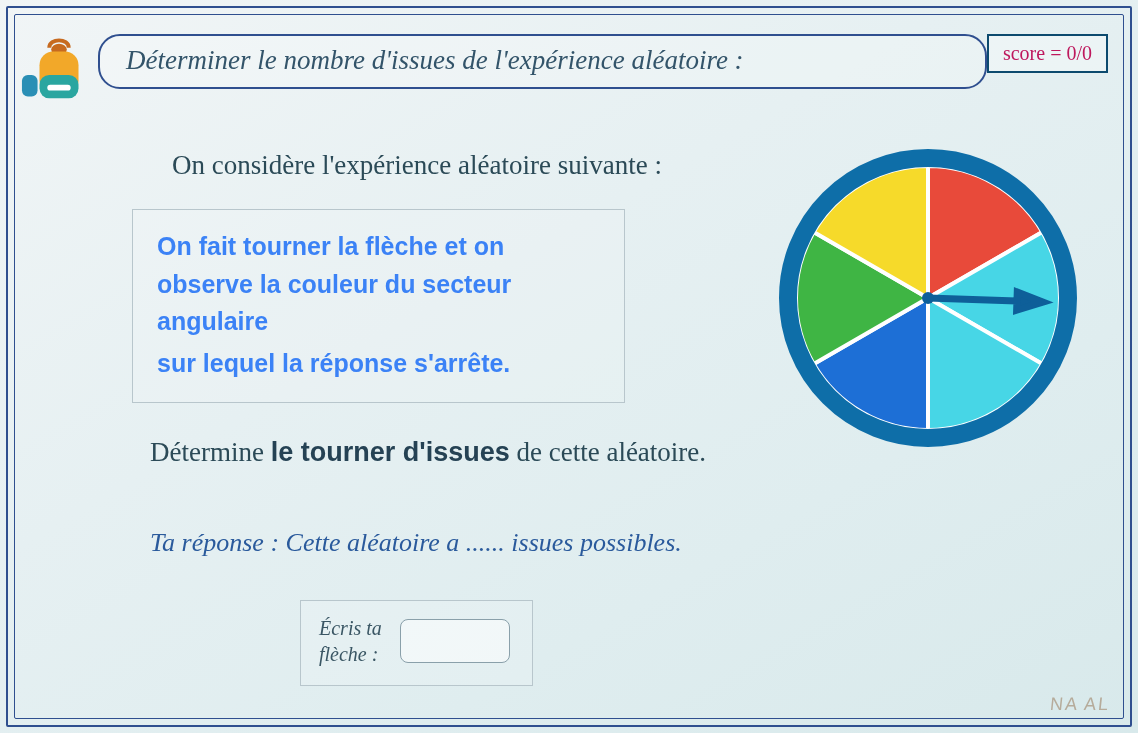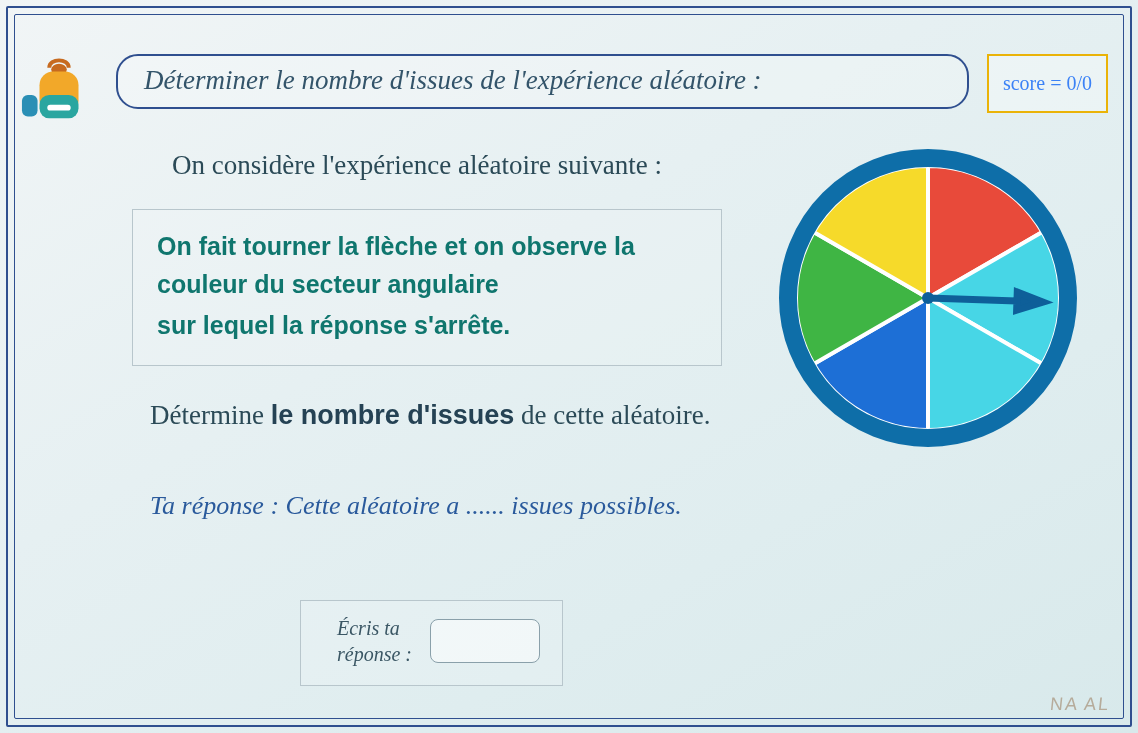--- a/index.html
+++ b/index.html
@@ -26,68 +26,66 @@
     border: 1px solid #2f4f8f;
     border-radius: 2px;
   }
   .header-row {
     position: absolute;
     top: 34px;
     left: 20px;
     right: 30px;
     display: flex;
     align-items: flex-start;
-    gap: 18px;
-    margin-top: 20px;
   }
   .backpack {
     width: 78px;
     height: 78px;
     flex: 0 0 auto;
   }
   .title-box {
     flex: 1 1 auto;
     border: 2px solid #2f4f8f;
     border-radius: 22px;
     padding: 9px 26px 11px 26px;
     font-style: italic;
     font-size: 27px;
     color: #33546a;
     background: rgba(255,255,255,0.2);
   }
   .score-box {
     flex: 0 0 auto;
-    border: 2px solid #eab308;
-    padding: 16px 14px;
+    border: 2px solid #0c4a6e;
+    padding: 6px 14px;
     font-size: 20px;
-    color: #3b82f6;
+    color: #be185d;
     font-family: Georgia, serif;
     background: rgba(255,255,255,0.3);
     white-space: nowrap;
   }
   .content {
     position: absolute;
     top: 150px;
     left: 132px;
     right: 40px;
   }
   .intro {
     font-size: 27px;
     color: #2b4a57;
     margin-bottom: 28px;
     margin-left: 40px;
   }
   .experiment-box {
     border: 1px solid #b8c6cc;
     background: rgba(255,255,255,0.12);
     padding: 18px 24px 20px 24px;
-    width: 590px;
+    width: 493px;
     font-size: 25px;
     font-weight: 600;
-    color: #0f766e;
+    color: #3b82f6;
     line-height: 1.5;
     font-family: "Trebuchet MS", "Segoe UI", sans-serif;
   }
   .experiment-box .line2 {
     font-weight: 600;
     margin-top: 4px;
   }
   .determine {
     margin-top: 34px;
     margin-left: 18px;
@@ -105,21 +103,21 @@
     margin-left: 18px;
     font-style: italic;
     font-size: 26px;
     color: #2a5a9c;
   }
   .input-zone {
     position: absolute;
     left: 300px;
     top: 600px;
     border: 1px solid #b8c6cc;
-    padding: 14px 22px 18px 36px;
+    padding: 14px 22px 18px 18px;
     display: flex;
     align-items: center;
     gap: 18px;
     background: rgba(255,255,255,0.15);
   }
   .input-label {
     font-style: italic;
     font-size: 20px;
     color: #3a5664;
     line-height: 1.3;
@@ -173,21 +171,21 @@
 
 <div class="content">
   <div class="intro">On considère l'expérience aléatoire suivante :</div>
 
   <div class="experiment-box">
     <div>On fait tourner la flèche et on observe la couleur du secteur angulaire</div>
     <div class="line2">sur lequel la réponse s'arrête.</div>
   </div>
 
   <div class="determine">
-    <span>Détermine </span><b>le nombre d'issues</b><span> de cette aléatoire.</span>
+    <span>Détermine </span><b>le tourner d'issues</b><span> de cette aléatoire.</span>
   </div>
 
   <div class="answer-line">Ta réponse : Cette aléatoire a ...... issues possibles.</div>
 </div>
 
 <div class="wheel-wrap">
   <svg viewBox="0 0 300 300" width="300" height="300" id="wheel-svg">
     <g id="sectors">
         <path d="M 150 150 L 150 18 A 132 132 0 0 1 264.3153532995459 84.00000000000001 Z" fill="#e84a3a" stroke="#ffffff" stroke-width="4"></path>
         <path d="M 150 150 L 264.3153532995459 84.00000000000001 A 132 132 0 0 1 264.3153532995459 216 Z" fill="#47d6e6" stroke="#ffffff" stroke-width="4"></path>
@@ -200,18 +198,18 @@
     <g id="arrow">
         <path d="M 150 150 L 238.94578360469953 153.1060552065226 M 238.63168813437701 162.10057264969447 L 264.92994510719603 154.0134421207876 L 239.25987907502204 144.11153776335073 Z" stroke="#0e5f99" stroke-width="7" fill="#0e5f99" stroke-linecap="round"></path>
         <circle cx="150" cy="150" r="6" fill="#0e5f99"></circle>
       </g>
   </svg>
 </div>
 
 <div class="input-zone">
   <div class="input-label">
     <div>Écris ta</div>
-    <div>réponse :</div>
+    <div>flèche :</div>
   </div>
   <div class="answer-box"></div>
 </div>
 
 <div class="watermark">NA  AL</div>
 
 </body></html>

